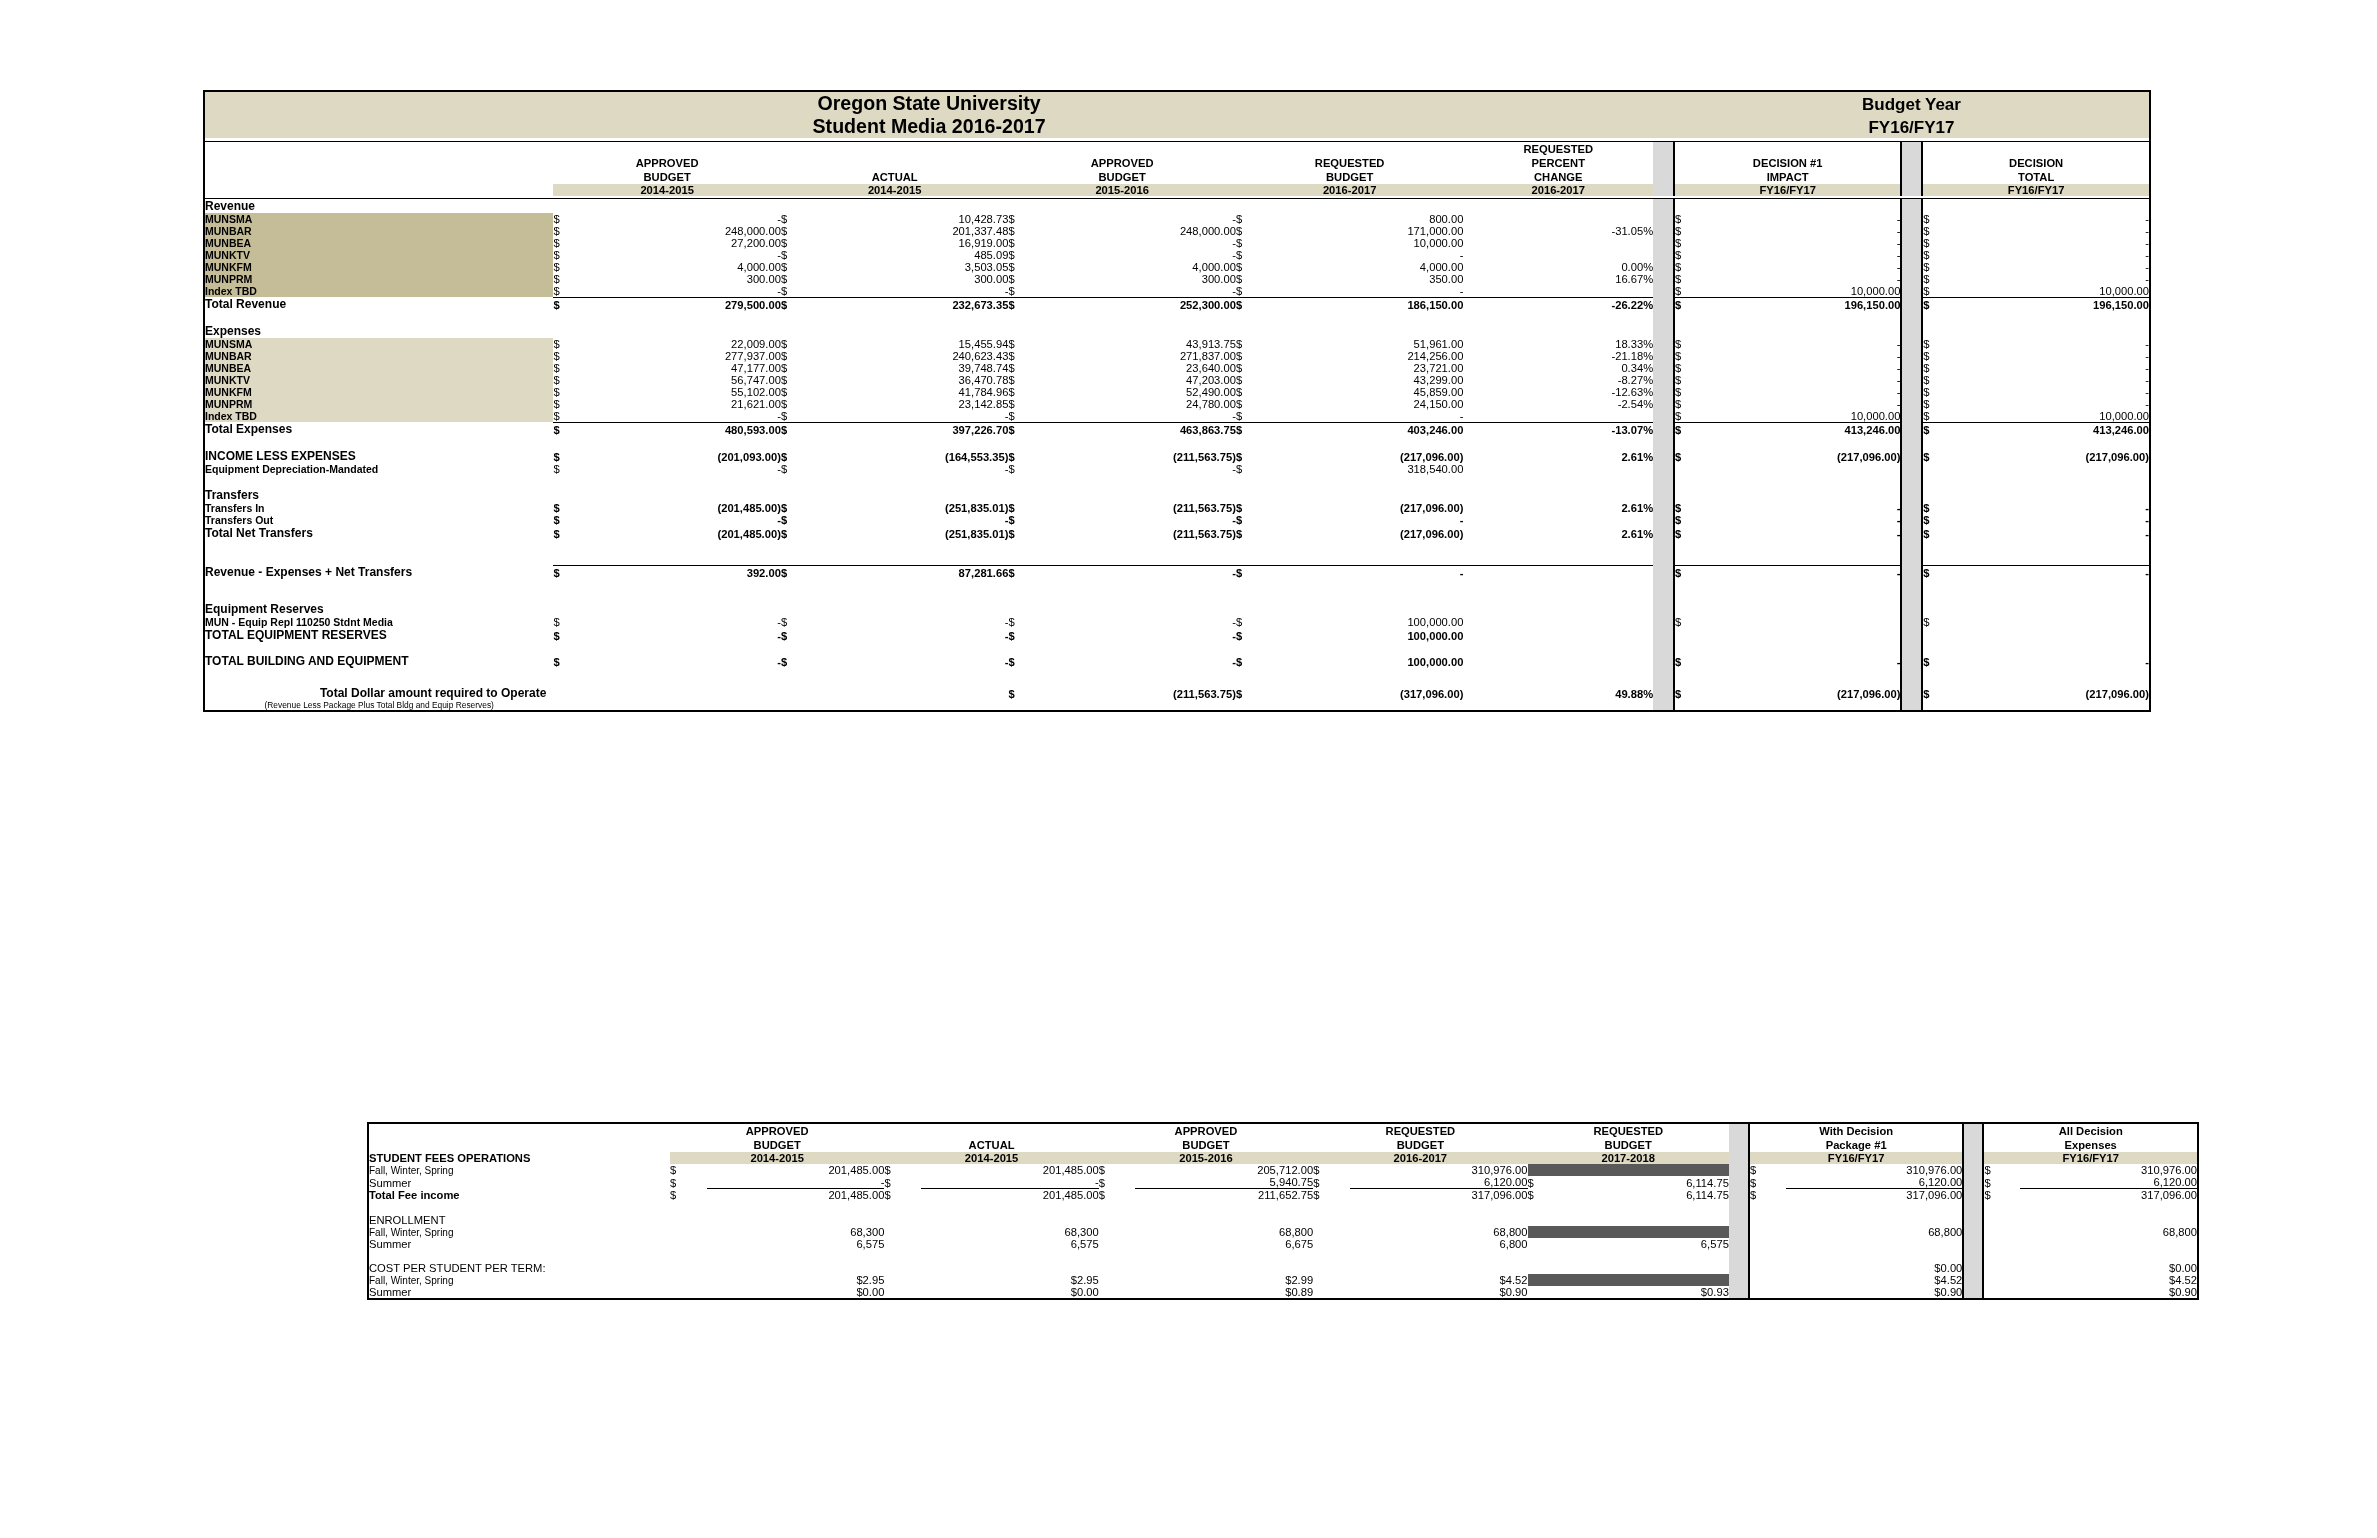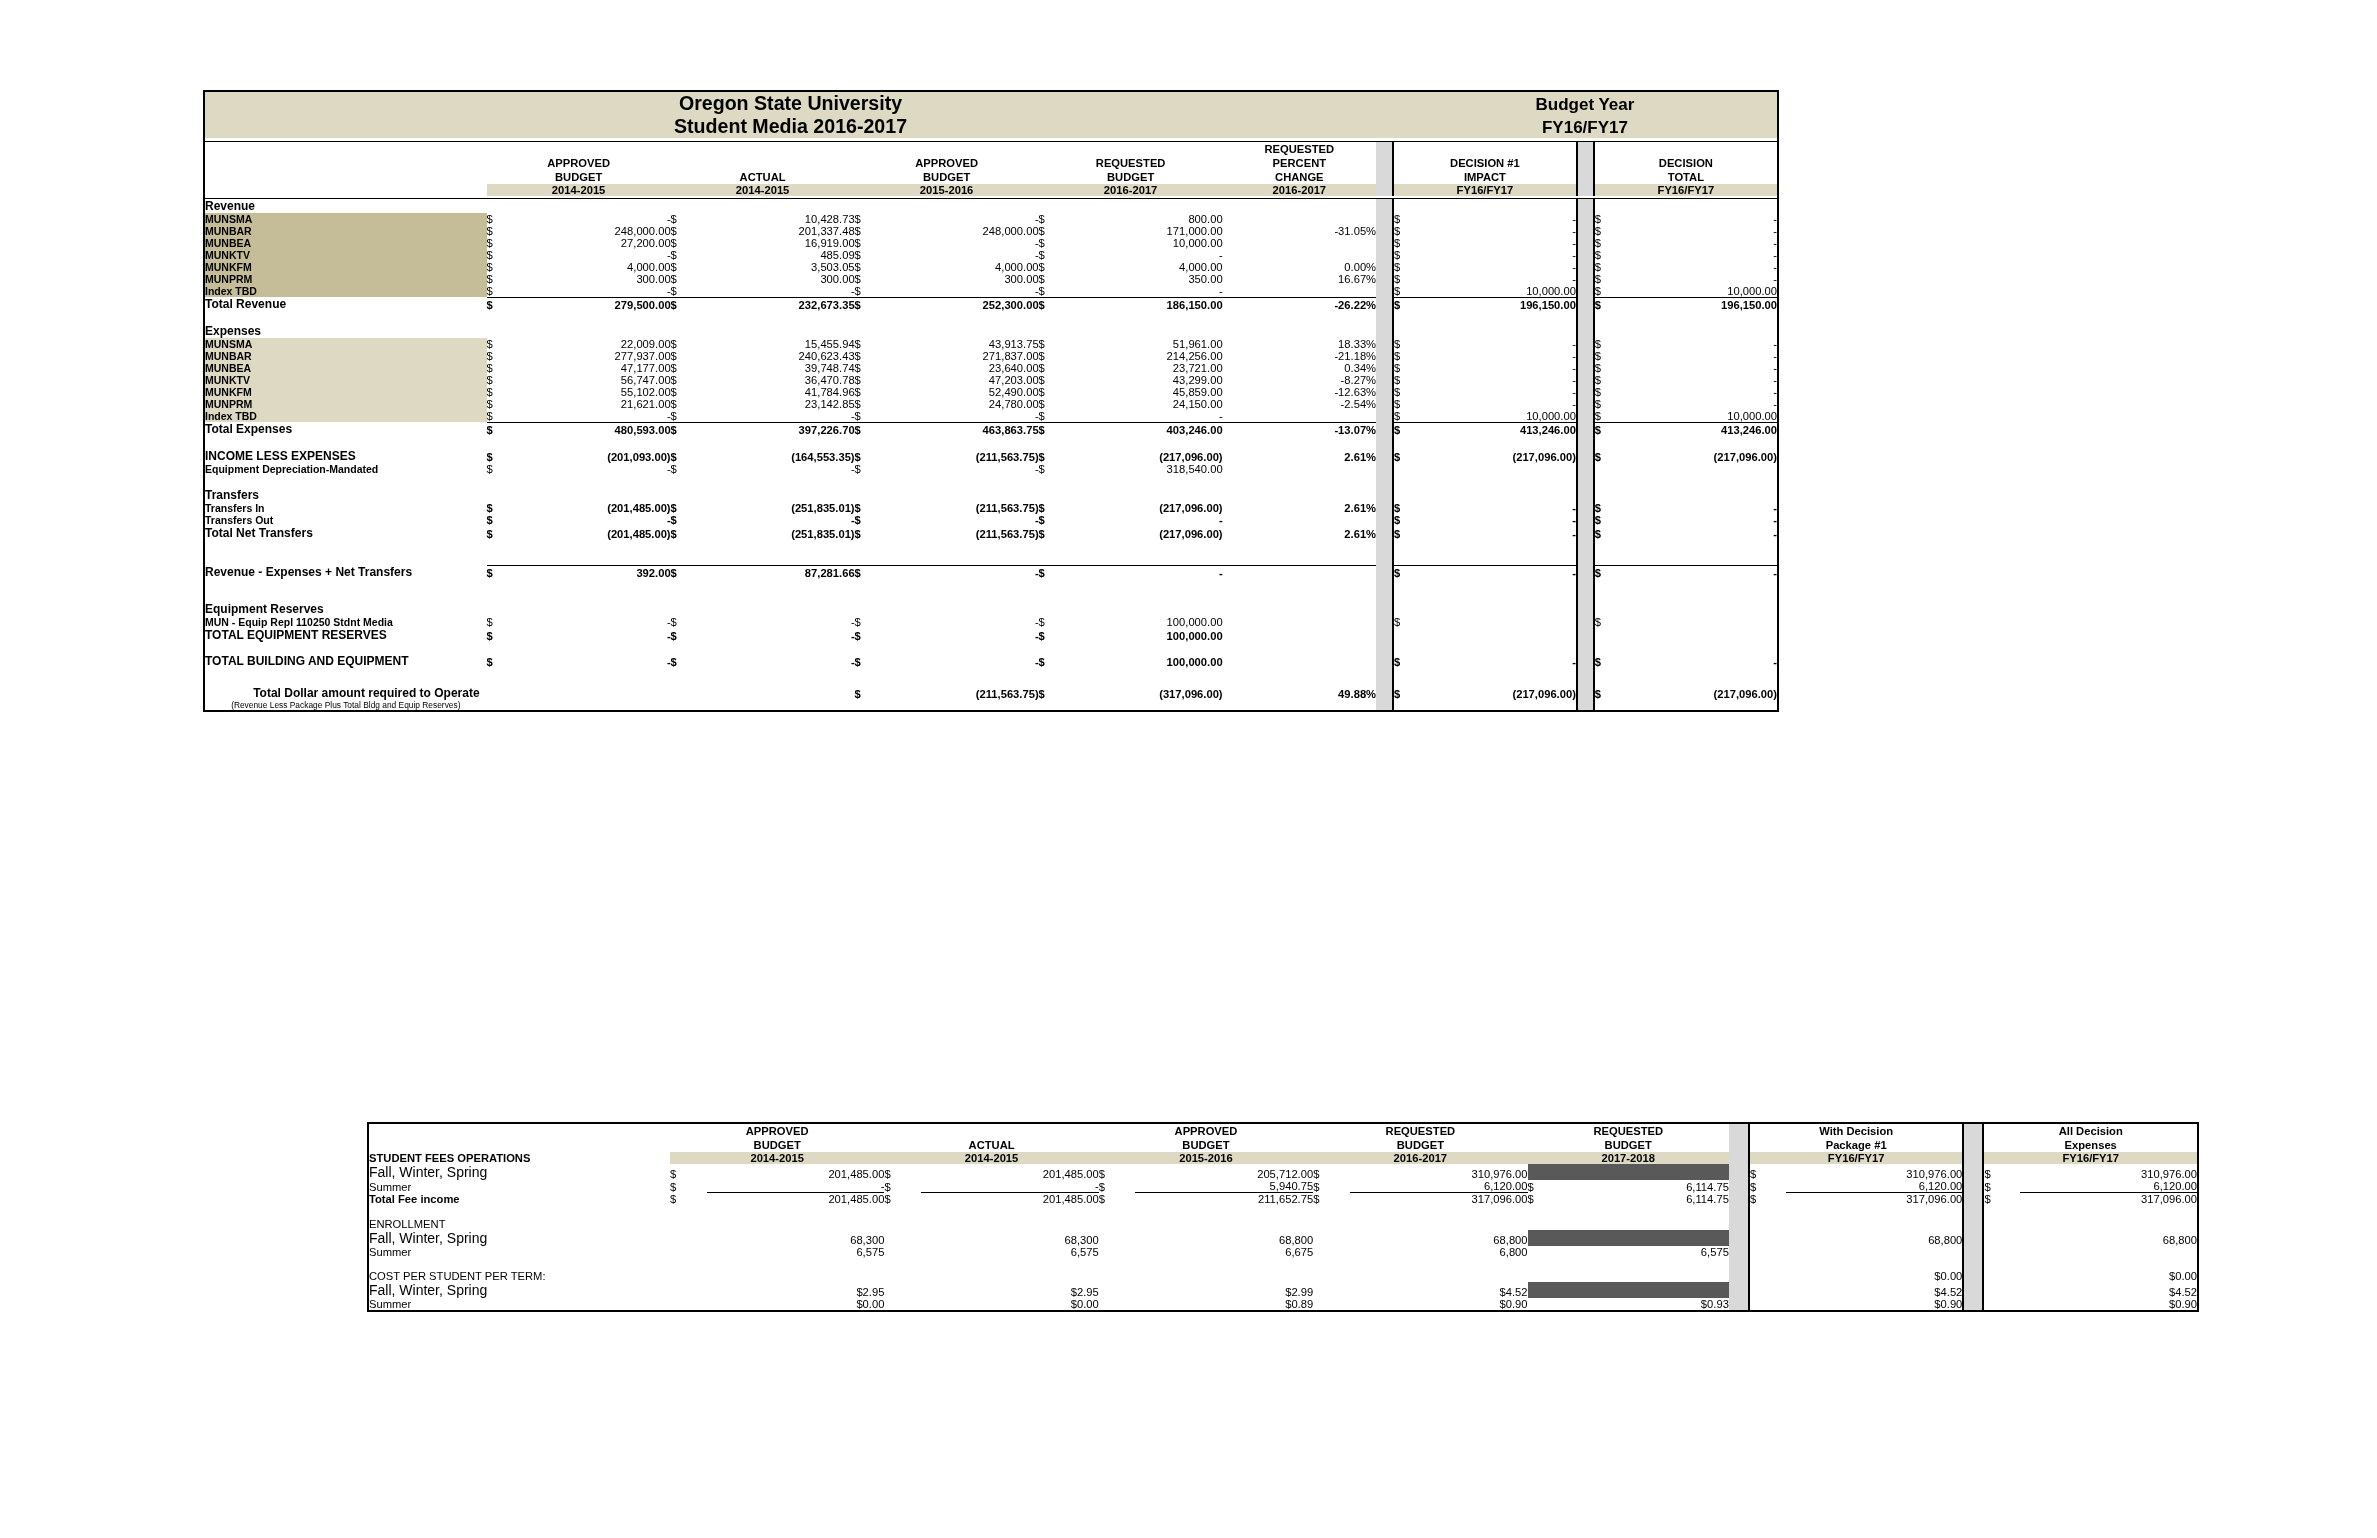--- a/index.html
+++ b/index.html
@@ -20,21 +20,21 @@
     left: 0; top: 0;
     width: 2377px;
     height: 1538px;
   }
 
   
   .main-block {
     position: absolute;
     left: 203px;
     top: 90px;
-    width: 1576px;
+    width: 1948px;
   }
   table.grid {
     border-collapse: collapse;
     table-layout: fixed;
     width: 100%;
     font-size: 12px;
   }
   table.grid td {
     padding: 0;
     vertical-align: bottom;
@@ -109,21 +109,21 @@
     width: 1832px;
   }
   table.grid2 {
     border-collapse: collapse;
     table-layout: fixed;
     width: 100%;
     font-size: 11.2px;
   }
   table.grid2 td { padding: 0; vertical-align: bottom; white-space: nowrap;}
   .lbl { font-size: 11.2px; padding-left: 2.8px; }
-  .lbl-ind { font-size: 14px; padding-left: 84px; }
+  .lbl-ind { font-size: 10px; padding-left: 84px; }
   .lbl-ind2 { font-size: 11.2px; padding-left: 105px; }
   .blockbar { background: #595959; }
   .underline-thin { border-bottom: 0.7px solid #000; }
   .small-note { font-size: 8.4px; text-align: center; }
 </style>
 </head>
 <body>
 
 <div class="sheet">
 

